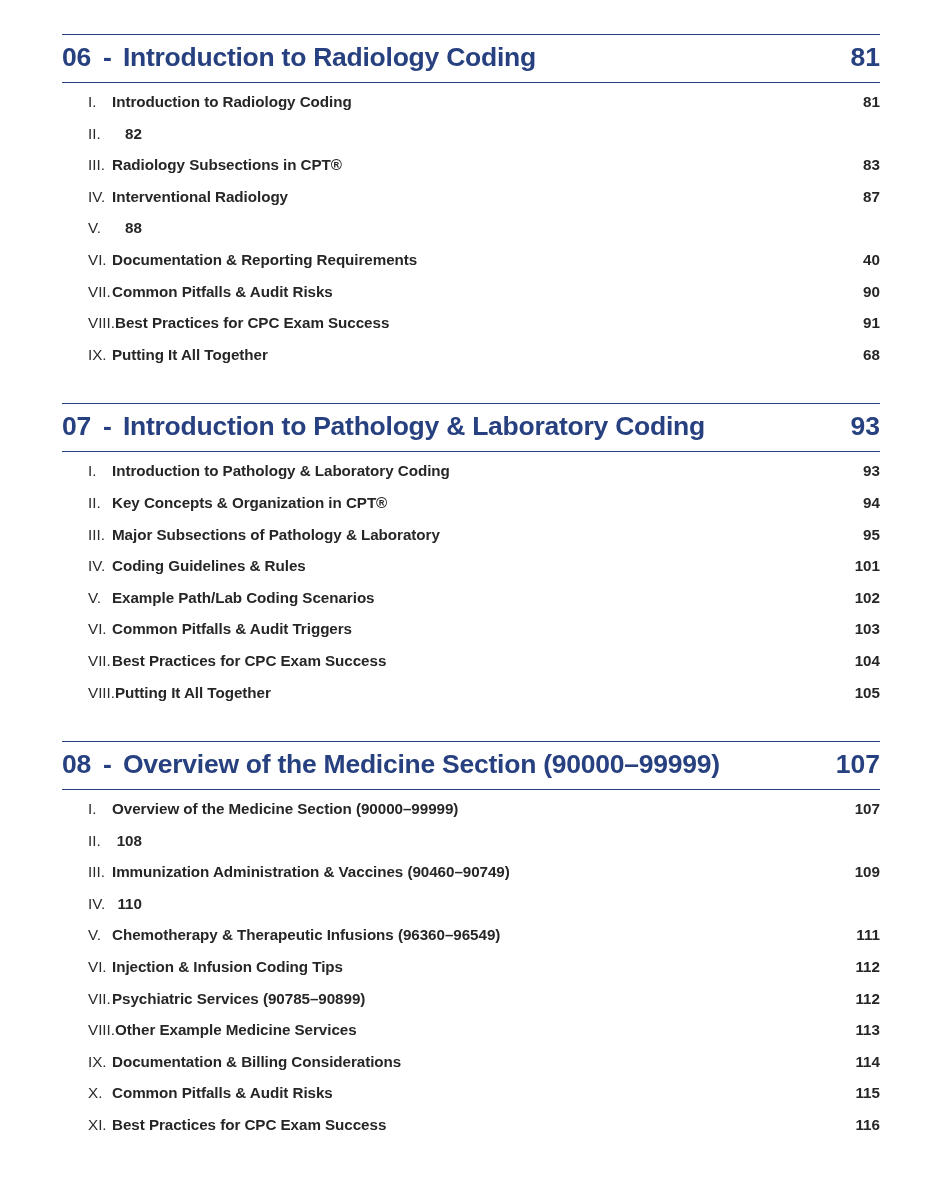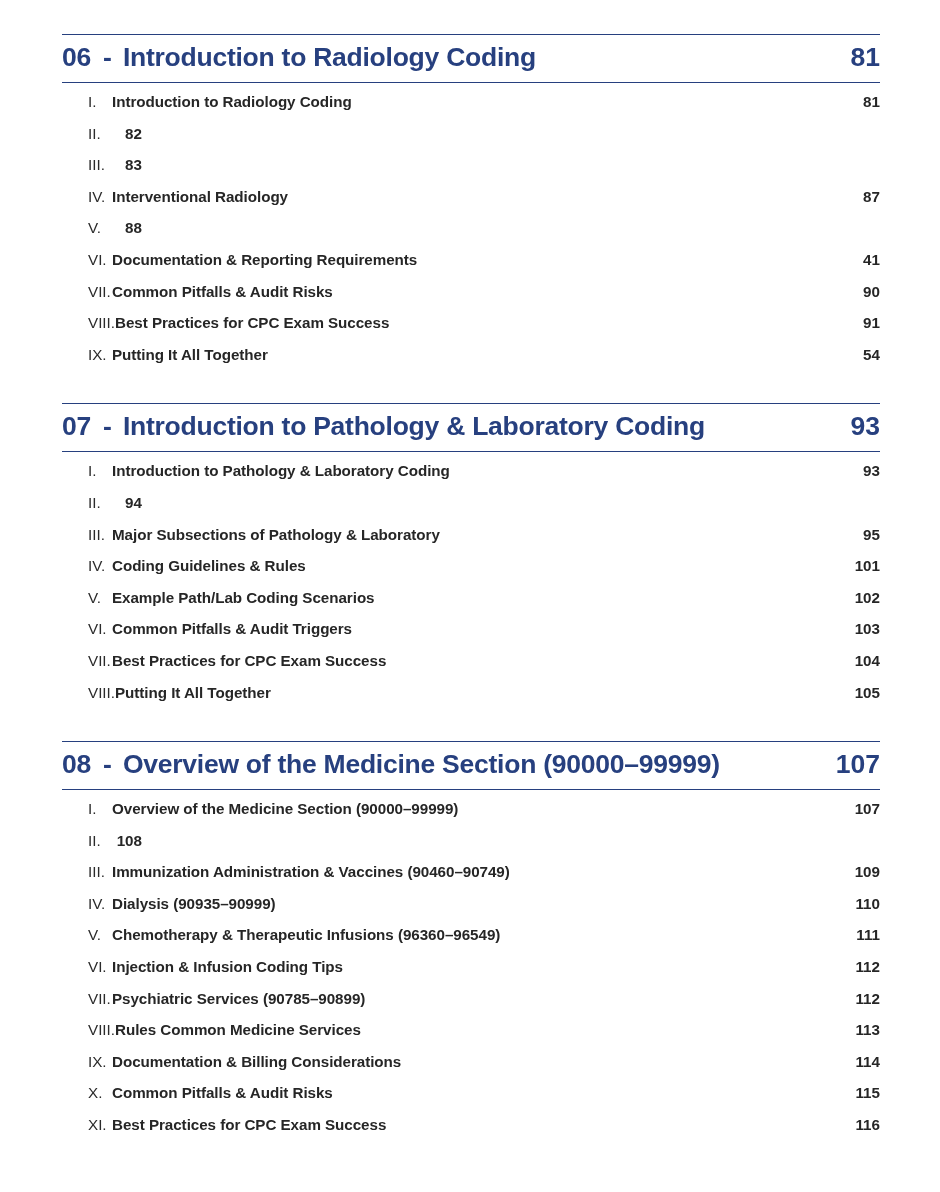--- a/index.html
+++ b/index.html
@@ -134,69 +134,71 @@
             <span class="sec-num">I.</span>
             <span class="sec-title">Introduction to Radiology Coding</span>
             <span class="sec-page">81</span>
           </div>
           <div class="section-row">
             <span class="sec-num">II.</span>
             <span class="sec-page">82</span>
           </div>
           <div class="section-row">
             <span class="sec-num">III.</span>
+            <span class="sec-title">Radiology Subsections in CPT®</span>
             <span class="sec-page">83</span>
           </div>
           <div class="section-row">
             <span class="sec-num">IV.</span>
             <span class="sec-title">Interventional Radiology</span>
             <span class="sec-page">87</span>
           </div>
           <div class="section-row">
             <span class="sec-num">V.</span>
             <span class="sec-page">88</span>
           </div>
           <div class="section-row">
             <span class="sec-num">VI.</span>
             <span class="sec-title">Documentation &amp; Reporting Requirements</span>
-            <span class="sec-page">41</span>
+            <span class="sec-page">40</span>
           </div>
           <div class="section-row">
             <span class="sec-num">VII.</span>
             <span class="sec-title">Common Pitfalls &amp; Audit Risks</span>
             <span class="sec-page">90</span>
           </div>
           <div class="section-row">
             <span class="sec-num">VIII.</span>
             <span class="sec-title">Best Practices for CPC Exam Success</span>
             <span class="sec-page">91</span>
           </div>
           <div class="section-row">
             <span class="sec-num">IX.</span>
             <span class="sec-title">Putting It All Together</span>
-            <span class="sec-page">54</span>
+            <span class="sec-page">68</span>
           </div>
         </div>
       </div>
       <div class="chapter-gap"></div>
       <div class="chapter">
         <div class="chapter-heading">
           <span class="ch-num">07</span>
           <span class="ch-dash">-</span>
           <span class="ch-title">Introduction to Pathology &amp; Laboratory Coding</span>
           <span class="ch-page">93</span>
         </div>
         <div class="sections">
           <div class="section-row">
             <span class="sec-num">I.</span>
             <span class="sec-title">Introduction to Pathology &amp; Laboratory Coding</span>
             <span class="sec-page">93</span>
           </div>
           <div class="section-row">
             <span class="sec-num">II.</span>
+            <span class="sec-title">Key Concepts &amp; Organization in CPT®</span>
             <span class="sec-page">94</span>
           </div>
           <div class="section-row">
             <span class="sec-num">III.</span>
             <span class="sec-title">Major Subsections of Pathology &amp; Laboratory</span>
             <span class="sec-page">95</span>
           </div>
           <div class="section-row">
             <span class="sec-num">IV.</span>
             <span class="sec-title">Coding Guidelines &amp; Rules</span>
@@ -242,41 +244,40 @@
             <span class="sec-num">II.</span>
             <span class="sec-page">108</span>
           </div>
           <div class="section-row">
             <span class="sec-num">III.</span>
             <span class="sec-title">Immunization Administration &amp; Vaccines (90460–90749)</span>
             <span class="sec-page">109</span>
           </div>
           <div class="section-row">
             <span class="sec-num">IV.</span>
-            <span class="sec-title">Dialysis (90935–90999)</span>
             <span class="sec-page">110</span>
           </div>
           <div class="section-row">
             <span class="sec-num">V.</span>
             <span class="sec-title">Chemotherapy &amp; Therapeutic Infusions (96360–96549)</span>
             <span class="sec-page">111</span>
           </div>
           <div class="section-row">
             <span class="sec-num">VI.</span>
             <span class="sec-title">Injection &amp; Infusion Coding Tips</span>
             <span class="sec-page">112</span>
           </div>
           <div class="section-row">
             <span class="sec-num">VII.</span>
             <span class="sec-title">Psychiatric Services (90785–90899)</span>
             <span class="sec-page">112</span>
           </div>
           <div class="section-row">
             <span class="sec-num">VIII.</span>
-            <span class="sec-title">Rules Common Medicine Services</span>
+            <span class="sec-title">Other Example Medicine Services</span>
             <span class="sec-page">113</span>
           </div>
           <div class="section-row">
             <span class="sec-num">IX.</span>
             <span class="sec-title">Documentation &amp; Billing Considerations</span>
             <span class="sec-page">114</span>
           </div>
           <div class="section-row">
             <span class="sec-num">X.</span>
             <span class="sec-title">Common Pitfalls &amp; Audit Risks</span>

